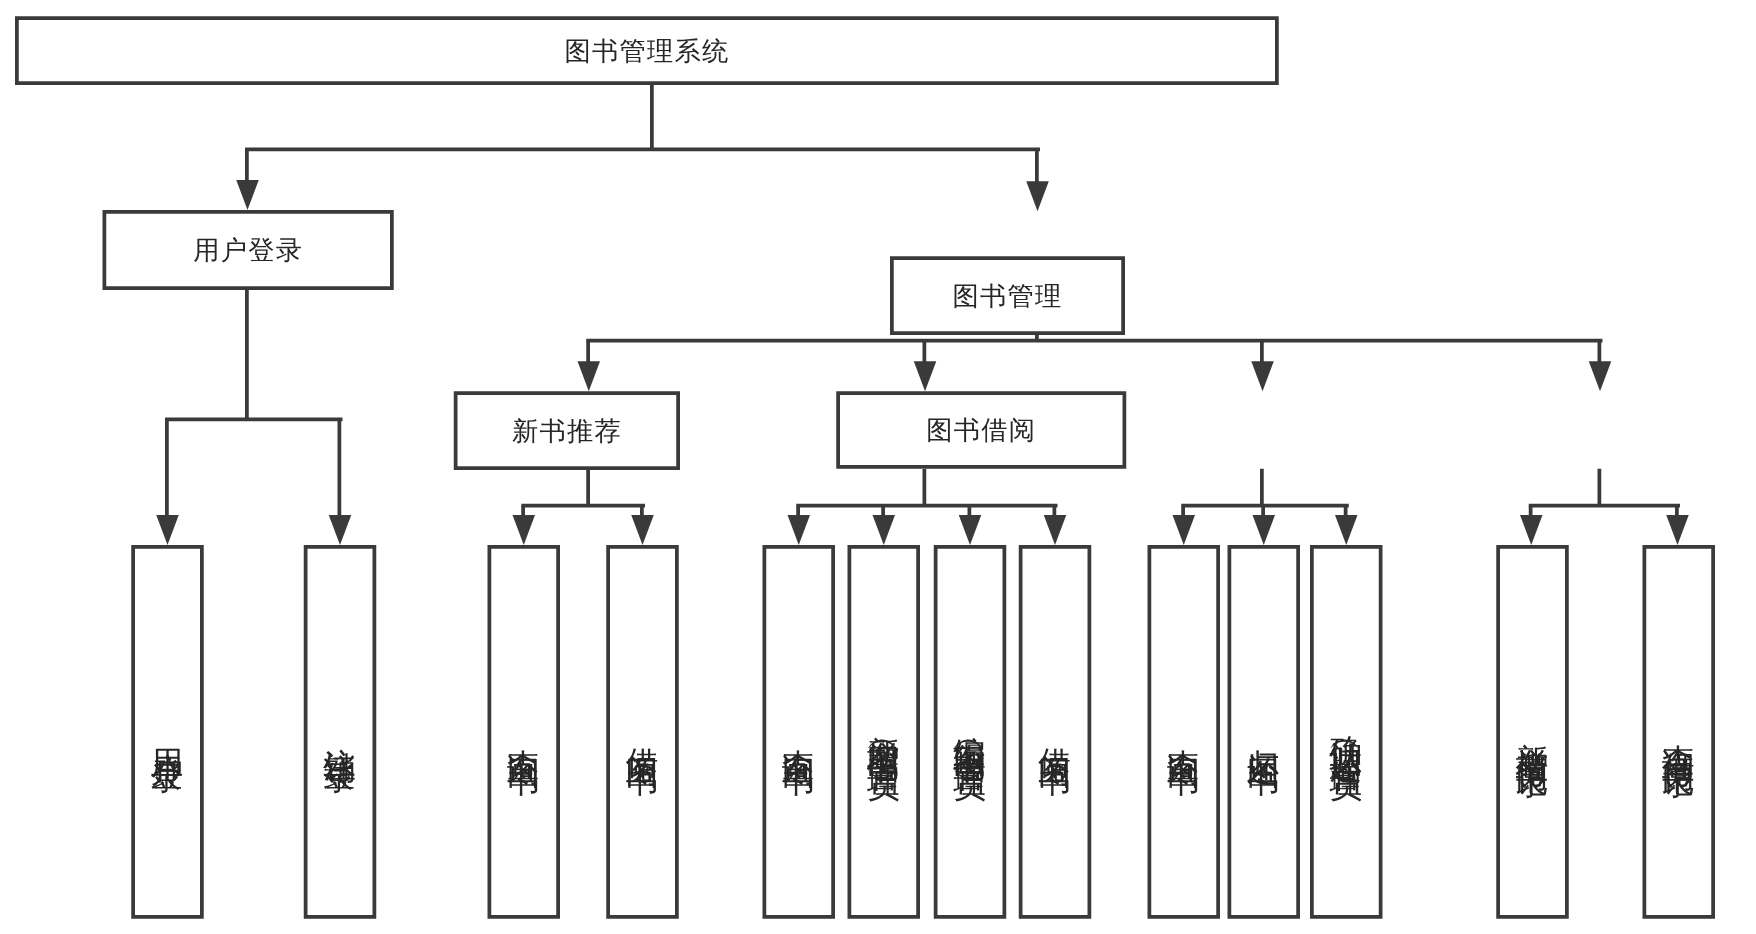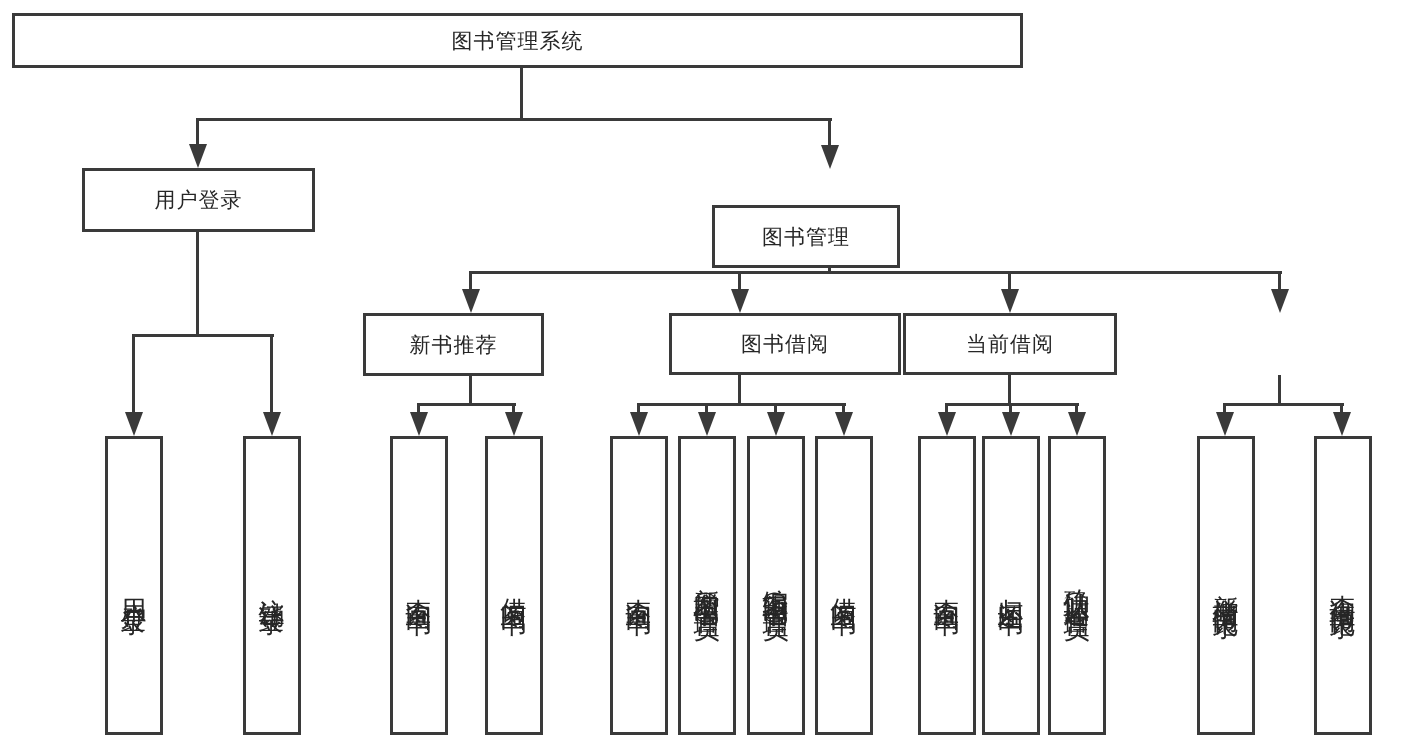--- a/index.html
+++ b/index.html
@@ -65,23 +65,20 @@
   </div>
   <div class="node h" style="left:712px;top:169px;width:188px;height:63px;margin-top:36px;">
     <span>图书管理</span>
   </div>
 
   <div class="node h" style="left:363px;top:313px;width:181px;height:63px;">
     <span>新书推荐</span>
   </div>
   <div class="node h" style="left:633px;top:313px;width:232px;height:62px;margin-left:36px;">
     <span>图书借阅</span>
-  </div>
-  <div class="node h" style="left:903px;top:313px;width:214px;height:62px;">
-    <span>当前借阅</span>
   </div>
 
   <div class="node v" style="left:105px;top:436px;width:58px;height:299px;">
     <span class="vtxt">用户登录</span>
   </div>
   <div class="node v" style="left:243px;top:436px;width:58px;height:299px;">
     <span class="vtxt">注销登录</span>
   </div>
   <div class="node v" style="left:390px;top:436px;width:58px;height:299px;">
     <span class="vtxt">查询图书</span>

